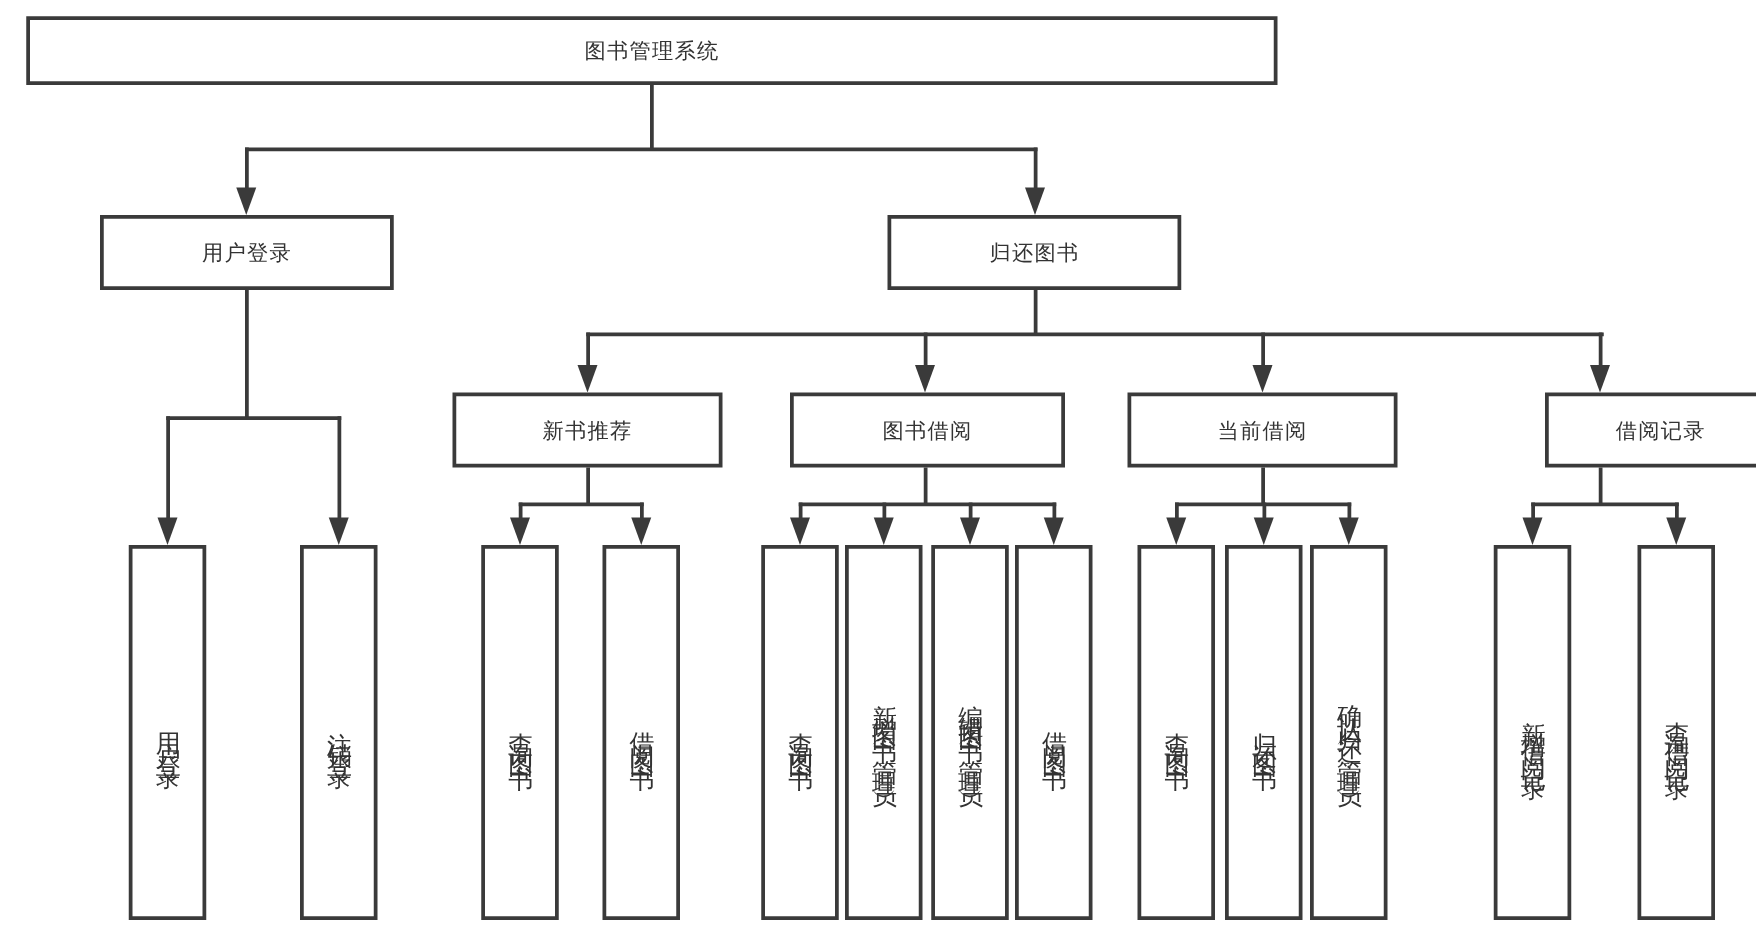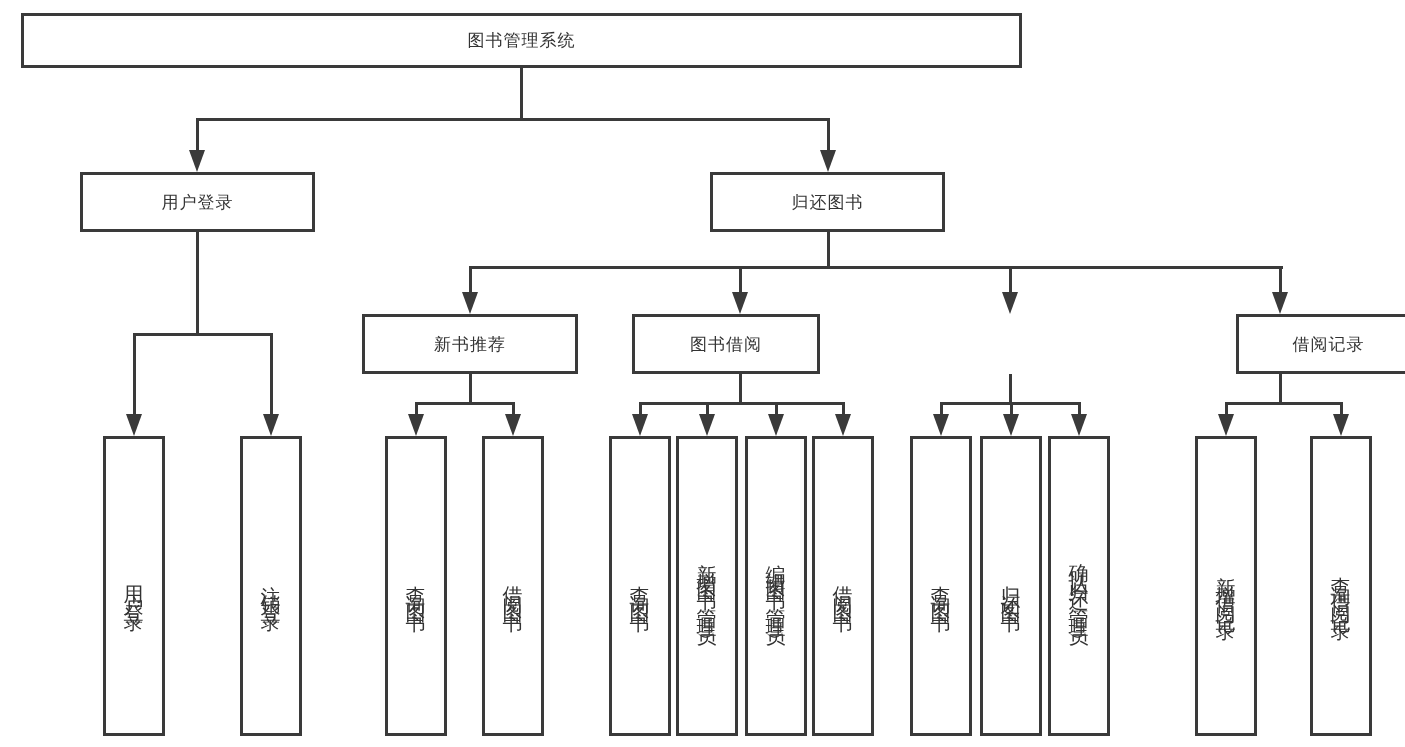--- a/index.html
+++ b/index.html
@@ -89,21 +89,22 @@
   <div class="vline" style="left:469px; top:266px; height:28px;"></div>
   <div class="arrowhead" style="left:462px; top:292px;"></div>
   <div class="vline" style="left:739px; top:266px; height:28px;"></div>
   <div class="arrowhead" style="left:732px; top:292px;"></div>
   <div class="vline" style="left:1009px; top:266px; height:28px;"></div>
   <div class="arrowhead" style="left:1002px; top:292px;"></div>
   <div class="vline" style="left:1279px; top:266px; height:28px;"></div>
   <div class="arrowhead" style="left:1272px; top:292px;"></div>
 
   <div class="box" style="left:362px; top:314px; width:216px; height:60px;">新书推荐</div>
-  <div class="box" style="left:632px; top:314px; width:188px; height:60px;">图书借阅</div>
+  <div class="box" style="left:632px; top:314px; width:220px; height:60px;">图书借阅</div>
+  <div class="box" style="left:902px; top:314px; width:216px; height:60px;">当前借阅</div>
   <div class="box" style="left:1236px; top:314px; width:185px; height:60px;">借阅记录</div>
 
   <div class="vline" style="left:469px; top:374px; height:30px;"></div>
   <div class="hline" style="left:415px; top:402px; width:100px;"></div>
   <div class="vline" style="left:415px; top:402px; height:14px;"></div>
   <div class="arrowhead" style="left:408px; top:414px;"></div>
   <div class="vline" style="left:512px; top:402px; height:14px;"></div>
   <div class="arrowhead" style="left:505px; top:414px;"></div>
 
   <div class="vline" style="left:739px; top:374px; height:30px;"></div>

